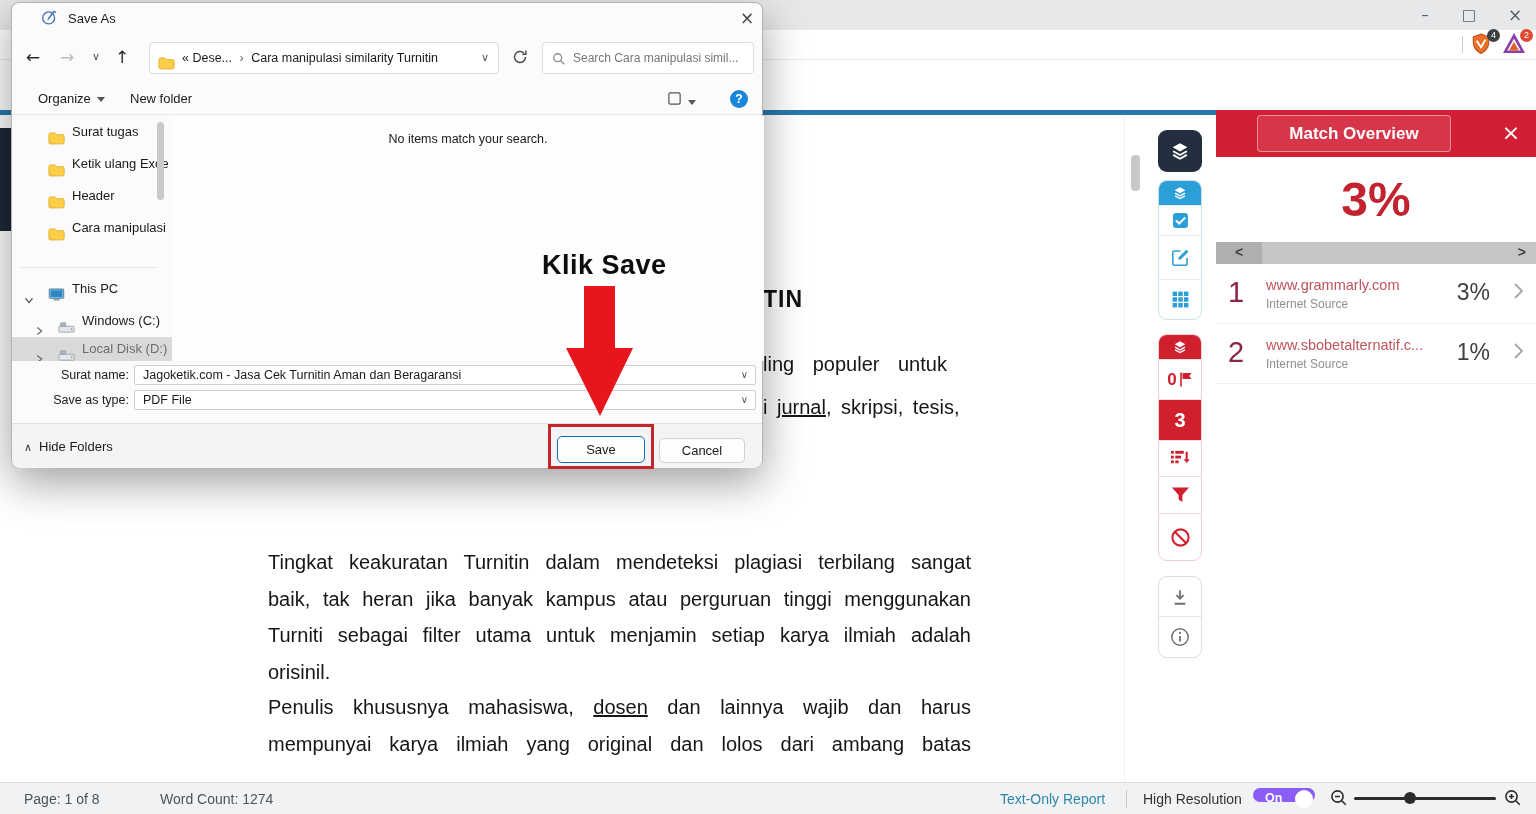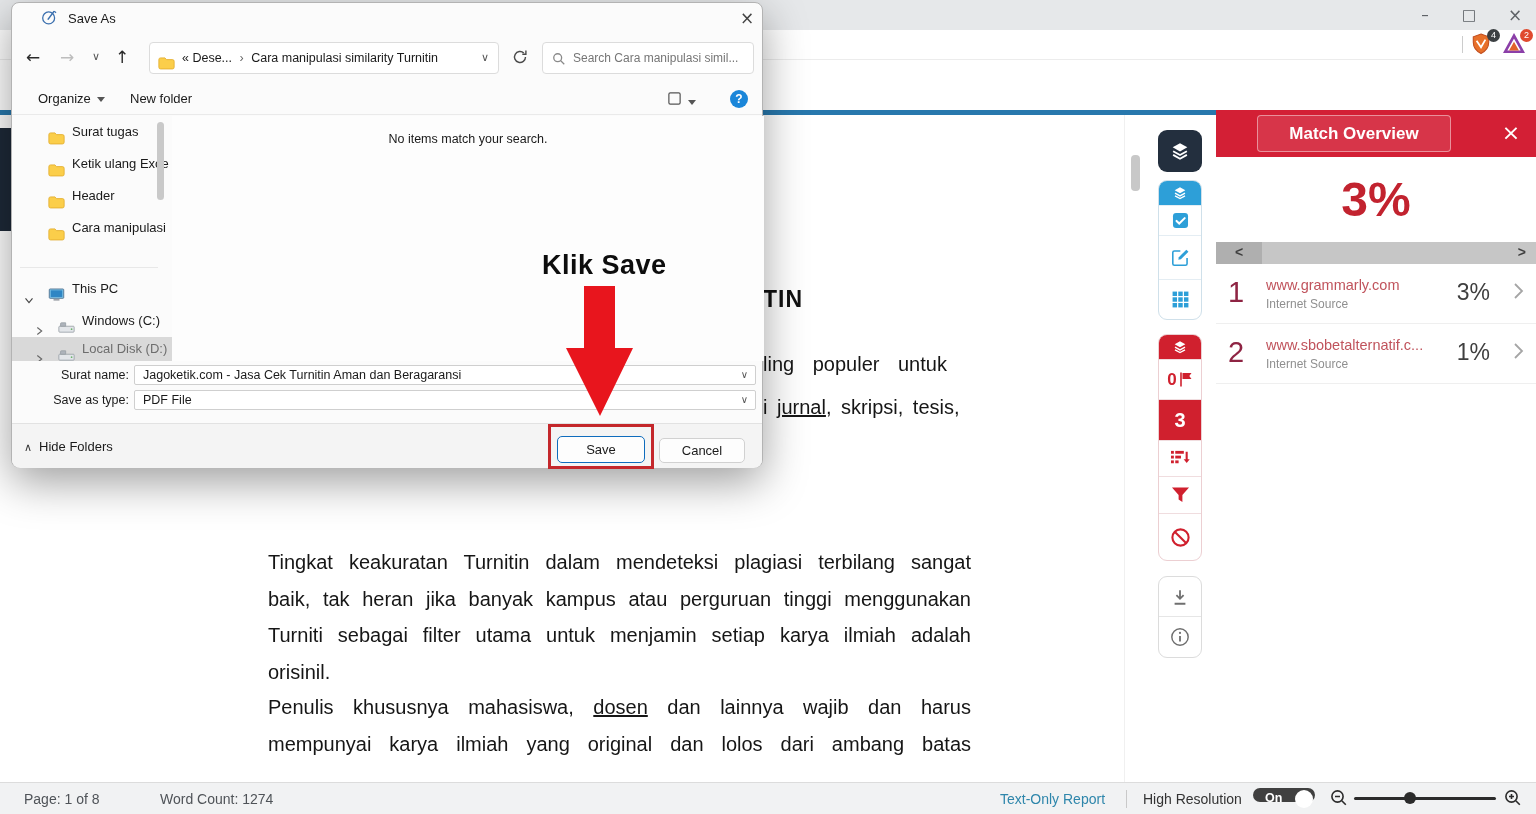--- a/index.html
+++ b/index.html
@@ -81,21 +81,21 @@
   .src-num { position:absolute; left:12px; top:12px; font-size:29px; color:#8e2443; }
   .src-url { position:absolute; left:50px; top:13px; font-size:14.5px; color:#c0535c; white-space:nowrap; }
   .src-type { position:absolute; left:50px; top:33px; font-size:12px; color:#8f8f8f; }
   .src-pct { position:absolute; right:46px; top:15px; font-size:23px; color:#3f3f3f; }
   .src-chev { position:absolute; right:12px; top:18px; }
   
   .statusbar { position:absolute; left:0; top:782px; width:1536px; height:32px; background:#f1f2f3; border-top:1px solid #dcdcdc; font-size:14px; }
   .sb-item { position:absolute; top:8px; color:#4f5358; }
   .sb-text-only { color:#2e86ab; }
   .sb-sep { position:absolute; left:1126px; top:7px; width:1px; height:18px; background:#c9c9c9; }
-  .toggle { position:absolute; left:1253px; top:788px; width:62px; height:14px; background:#404040; border-radius:11px; }
+  .toggle { position:absolute; left:1253px; top:788px; width:62px; height:14px; background:#8b5cf6; border-radius:11px; }
   .toggle .knob { position:absolute; right:2px; top:2px; width:18px; height:18px; background:#fff; border-radius:50%; }
   .toggle .t-label { position:absolute; left:12px; top:3px; color:#fff; font-size:12.5px; font-weight:bold; }
   .slider-track { position:absolute; left:1354px; top:797px; width:142px; height:3px; background:#2b2b2b; border-radius:2px; }
   .slider-dot { position:absolute; left:1404px; top:792px; width:12px; height:12px; background:#2b2b2b; border-radius:50%; }
   .zoom-ico { position:absolute; top:789px; }
   
   .dialog { position:absolute; left:11px; top:2px; width:752px; height:466px; background:#fbfbfb;
             border:1px solid #b3b3b3; border-radius:8px; box-shadow:0 14px 44px rgba(0,0,0,0.38); z-index:50; font-size:12.5px; }
   .dlg-titlebar { position:absolute; left:0; top:0; width:100%; height:30px;margin-left:11px; }
   .dlg-icon { position:absolute; left:18px; top:6px; }

